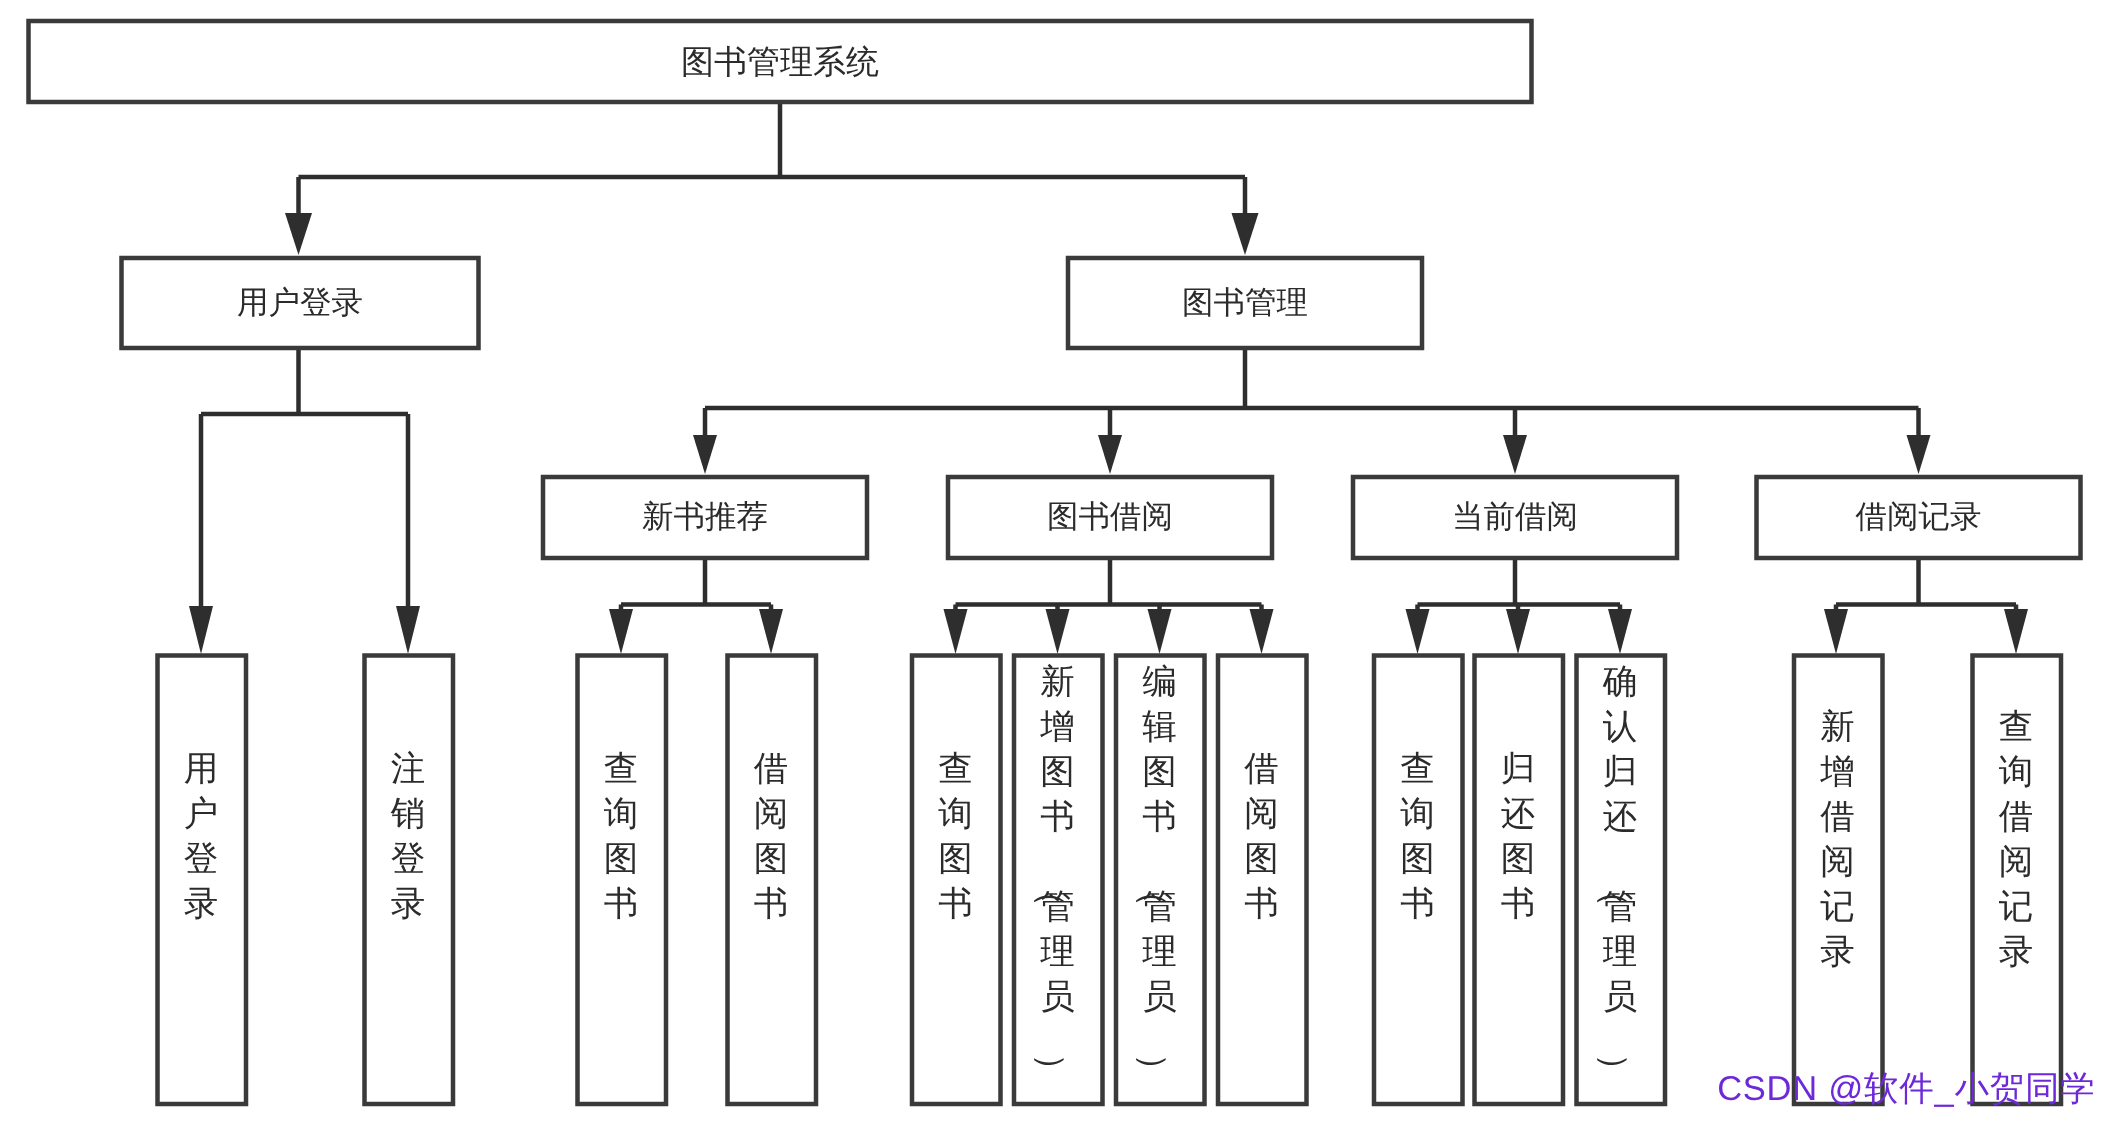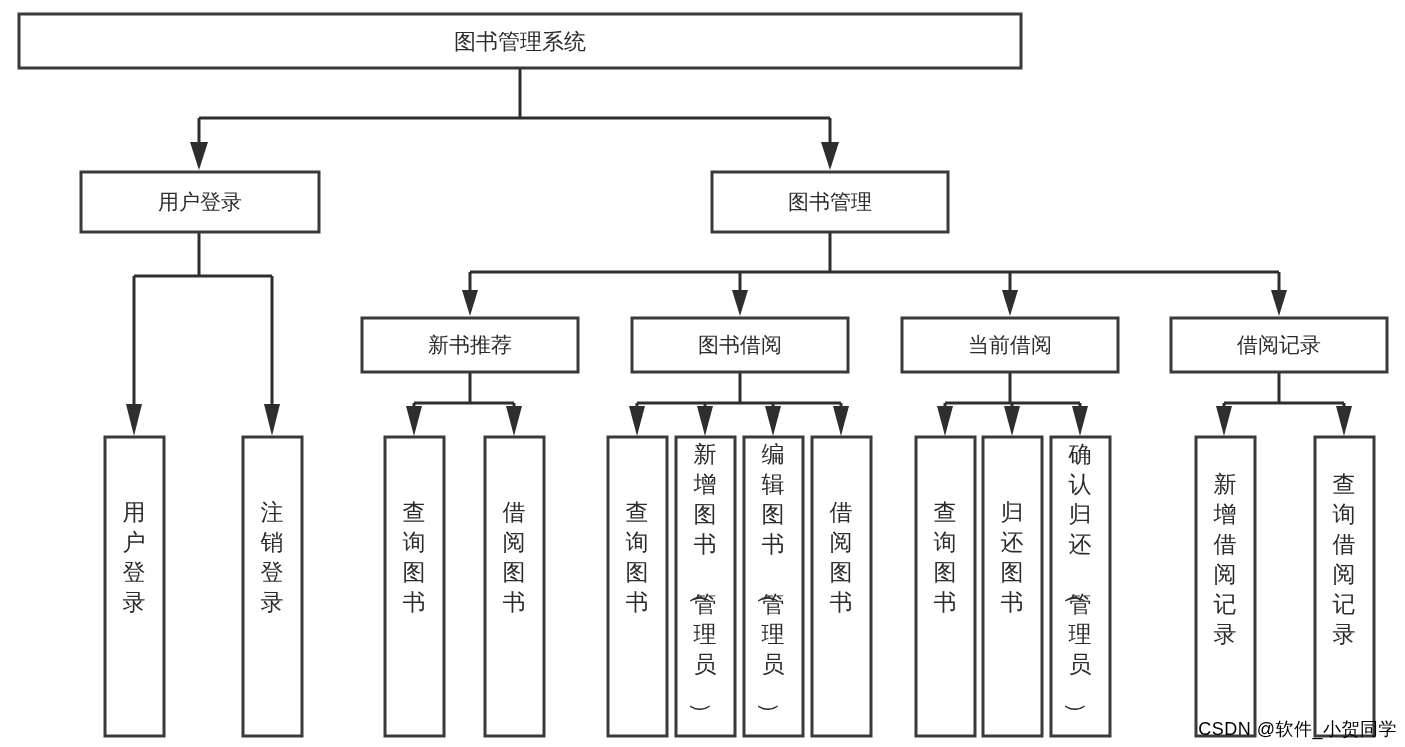--- a/index.html
+++ b/index.html
@@ -46,22 +46,22 @@
     fill: none;
   }
   .arrow-head {
     fill: #2e2e2e;
   }
   .watermark {
     position: absolute;
     right: 8px;
     bottom: 6px;
     font-family: "Liberation Sans", "DejaVu Sans", sans-serif;
-    font-size: 18px;
-    color: #000000;
+    font-size: 23px;
+    color: #6d28d9;
     letter-spacing: 0.5px;
     white-space: nowrap;
     pointer-events: none;
   }
 </style>
 </head>
 <body>
 
 <svg id="diagram" viewBox="0 0 1405 747" xmlns="http://www.w3.org/2000/svg">
 

